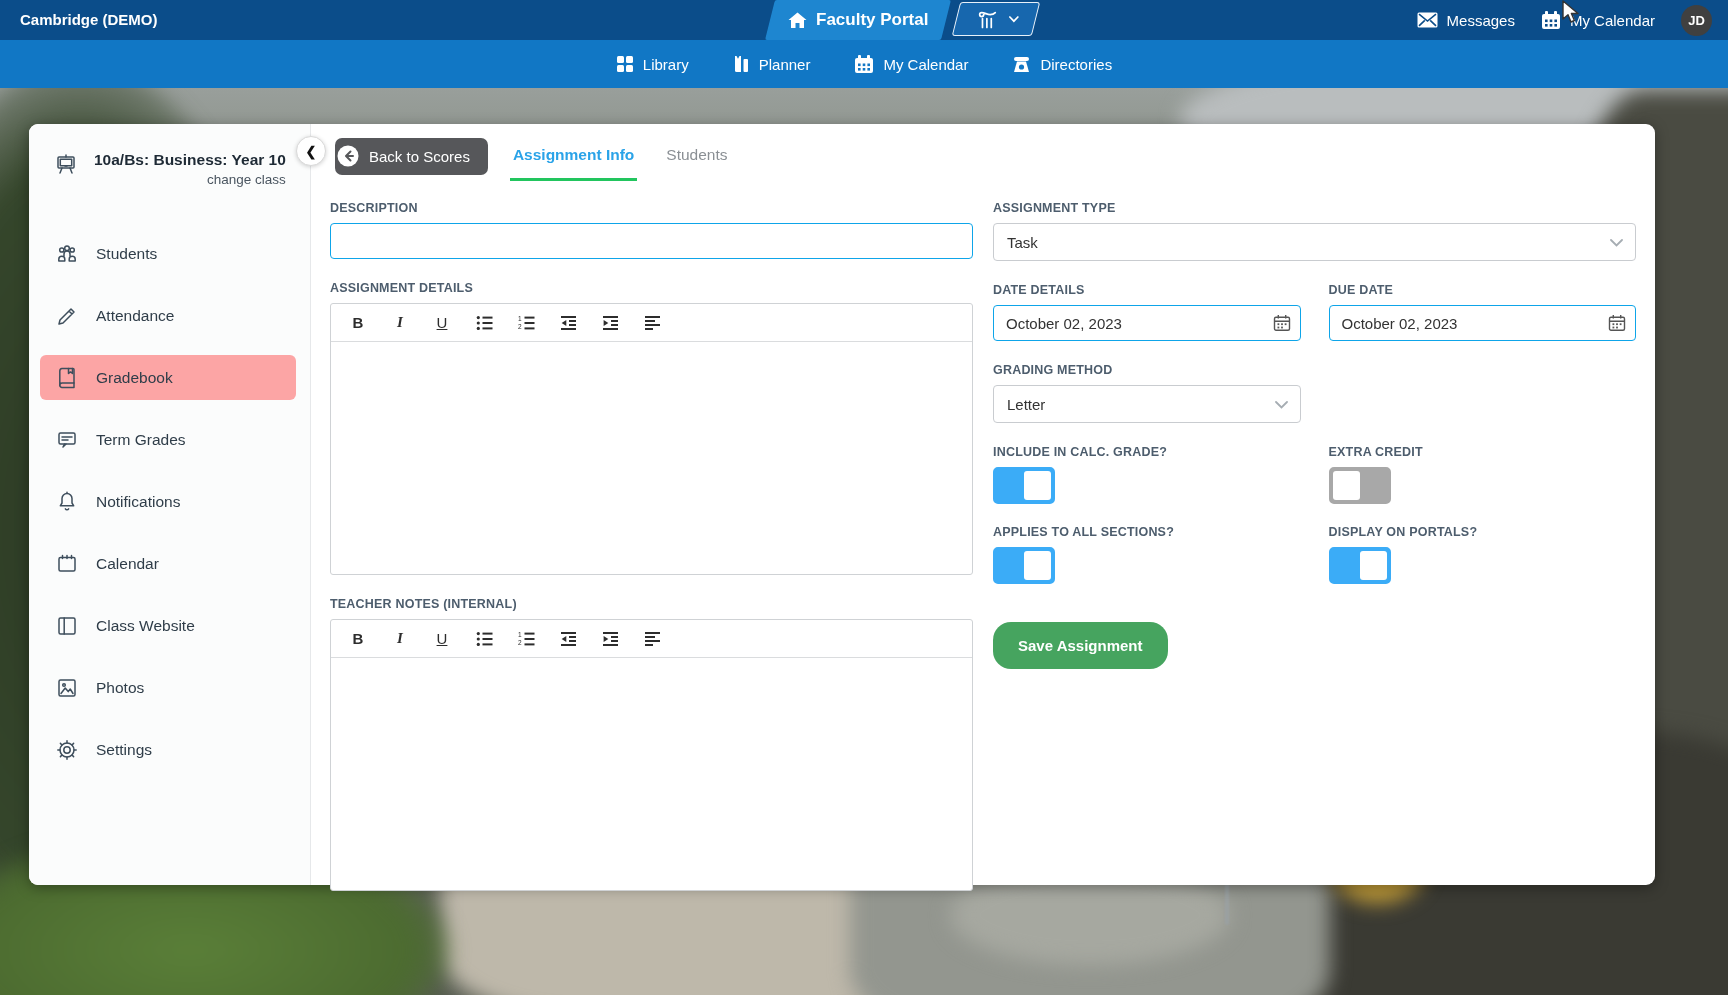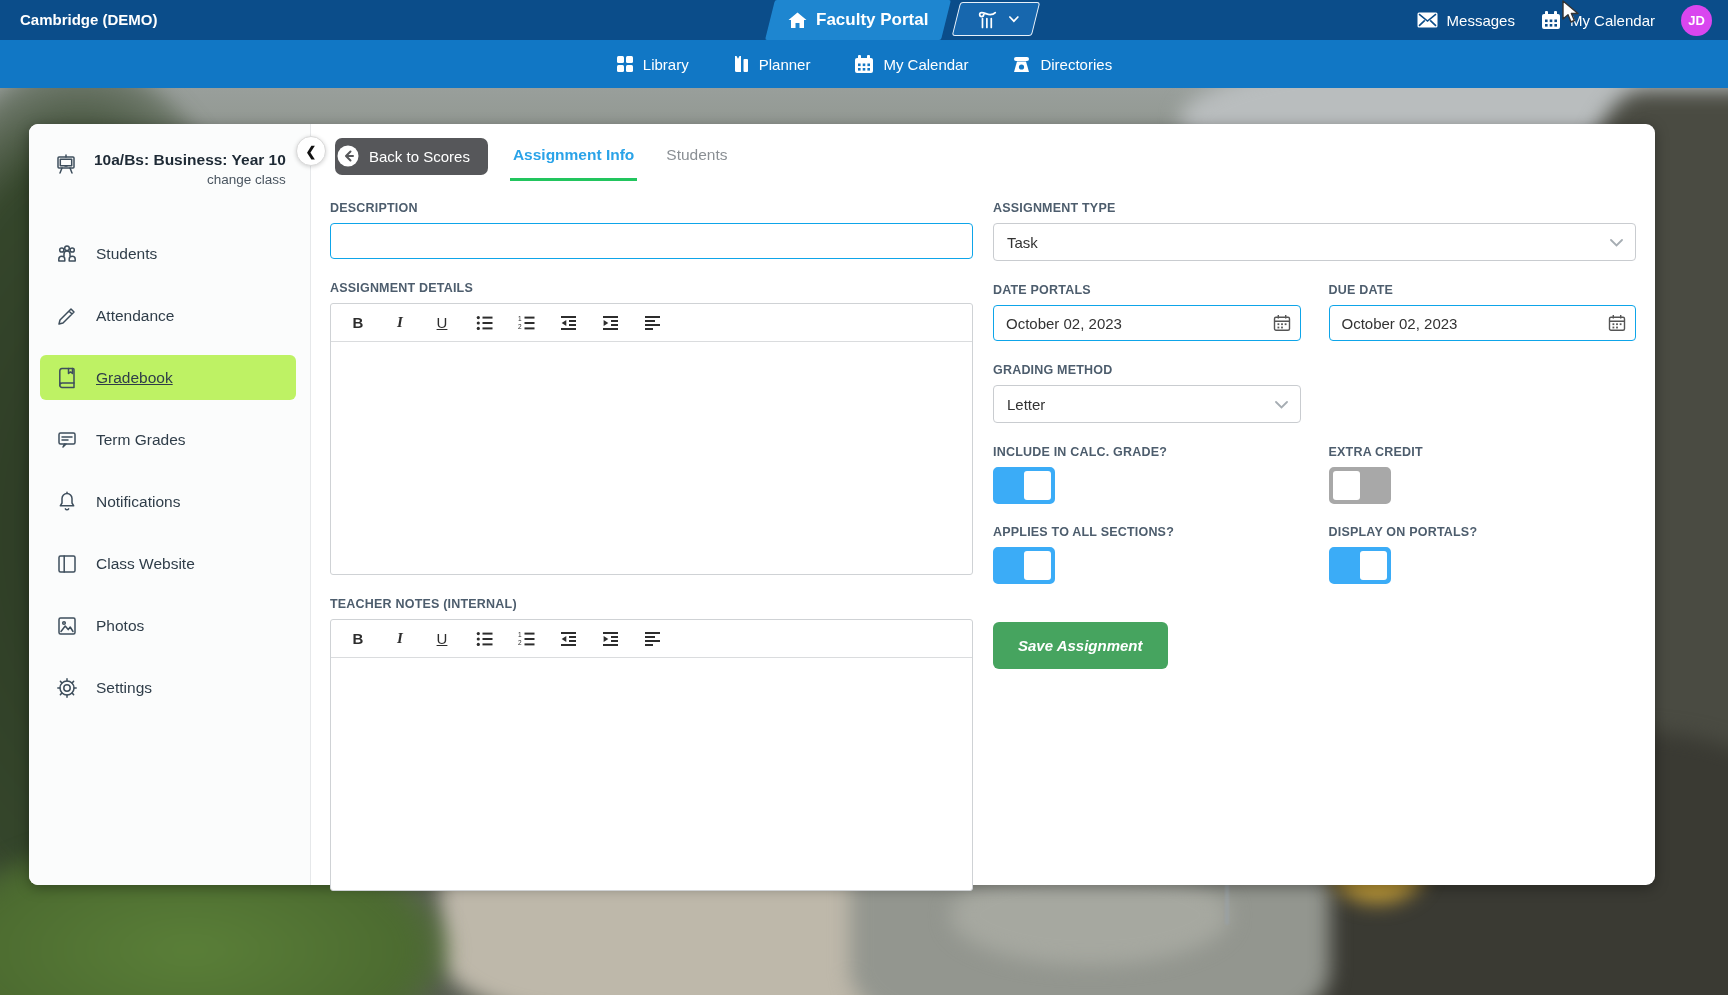--- a/index.html
+++ b/index.html
@@ -24,36 +24,36 @@
   
   .topbar { position:absolute; left:0; top:0; width:100%; height:40px; background:#0b4d8a; color:#fff; z-index:10; }
   .school-name { position:absolute; left:20px; top:0; line-height:40px; font-size:15px; font-weight:600; }
   .hdr-center { position:absolute; left:770px; top:0; height:40px; display:flex; }
   .hdr-tab { height:40px; width:176px; background:#1e86d0; transform:skewX(-14deg); border-radius:2px; display:flex; align-items:center; justify-content:center; }
   .hdr-switcher { height:34px; margin:2px 0 0 10px; width:80px; background:#1767ae; border:1.5px solid #e8f1fa; transform:skewX(-14deg); border-radius:3px; display:flex; align-items:center; justify-content:center; cursor:pointer; }
   .unskew { transform:skewX(14deg); display:flex; align-items:center; gap:9px; }
   .hdr-tab .title { font-size:17px; font-weight:700; color:#fff; }
   .top-right { position:absolute; right:16px; top:0; height:40px; display:flex; align-items:center; gap:26px; }
   .top-link { display:flex; align-items:center; gap:9px; font-size:15px; cursor:pointer; }
-  .avatar { width:31px; height:31px; border-radius:50%; background:#d946ef; color:#fff; font-size:13px; font-weight:700; display:flex; align-items:center; justify-content:center; cursor:pointer; }
+  .avatar { width:31px; height:31px; border-radius:50%; background:#404040; color:#fff; font-size:13px; font-weight:700; display:flex; align-items:center; justify-content:center; cursor:pointer; }
 
   
   .subnav { position:absolute; left:0; top:40px; width:100%; height:48px; background:#1177c5; display:flex; align-items:center; justify-content:center; gap:44px; color:#fff; z-index:10; }
   .subnav-item { display:flex; align-items:center; gap:9px; font-size:15px; cursor:pointer; }
 
   
   .card { position:absolute; left:29px; top:124px; width:1626px; height:761px; background:#fff; border-radius:9px; box-shadow:0 3px 14px rgba(0,0,0,.35); display:flex; z-index:5; }
 
   
   .sidebar { width:282px; flex:0 0 282px; background:#fbfcfc; border-right:1px solid #e6e8ea; border-radius:9px 0 0 9px; padding-top:26px; }
   .class-head { display:flex; gap:16px; padding:0 20px 0 25px; margin-bottom:44px; }
   .class-name { font-size:15.5px; font-weight:700; color:#1e2a35; line-height:1.25; }
   .change-class { font-size:13.5px; color:#4a5560; margin-top:3px; cursor:pointer;text-align:right; }
   .side-item { display:flex; align-items:center; gap:17px; height:45px; margin:0 14px 17px 11px; padding-left:15px; border-radius:6px; cursor:pointer; color:#2f3d49; font-size:15.5px; }
-  .side-item.active { background:#bef264;text-decoration:underline; }
+  .side-item.active { background:#fca5a5; }
   .sicon { width:24px; height:24px; stroke:#3e4e5c; fill:none; stroke-width:1.5; stroke-linecap:round; stroke-linejoin:round; flex:0 0 24px; }
   .class-head .sicon { width:30px; height:30px; }
 
   
   .collapse-btn { position:absolute; left:267px; top:12px; width:30px; height:30px; border-radius:50%; background:#fff; border:1px solid #d9d9d9; box-shadow:0 1px 4px rgba(0,0,0,.18); font-size:13px; font-weight:700; color:#111; display:flex; align-items:center; justify-content:center; cursor:pointer; z-index:6; }
 
   
   .content { flex:1; padding:0 19px; position:relative; }
   .content-header { display:flex; align-items:center; height:50px; margin-top:7px; }
   .back-btn { display:flex; align-items:center; gap:10px; background:#56575a; color:#fff; border:none; border-radius:7px; height:37px; padding:0 18px 0 2px; font-size:15px; font-family:inherit; cursor:pointer; margin-left:5px; }
@@ -82,21 +82,21 @@
   .date-wrap .cal { position:absolute; right:10px; top:9px; pointer-events:none; }
   .disabled-field { background:#f0f0f1; border-radius:3px; height:38px; display:flex; align-items:center; padding:0 14px; font-size:15px; color:#333; }
   .info-dot { width:15px; height:15px; border-radius:50%; background:#8d98a3; color:#fff; font-family:"Liberation Serif",serif; font-style:italic; font-weight:700; font-size:11px; line-height:15px; text-align:center; margin-left:7px; }
 
   .toggle { width:62px; height:37px; border-radius:5px; background:#a8a8a8; border:2px solid #a8a8a8; position:relative; cursor:pointer; }
   .toggle .knob { position:absolute; left:2px; top:2px; width:27px; height:29px; background:#fff; border-radius:3px; }
   .toggle.on { background:#3bacf7; border-color:#3bacf7; }
   .toggle.on .knob { left:auto; right:2px; }
   .toggle-group { margin-bottom:21px; }
 
-  .save-btn { margin-top:17px; height:47px; padding:0 25px; background:#46a45f; color:#fff; border:none; border-radius:6px; font-size:15px; font-weight:600; font-family:inherit; cursor:pointer;font-style:italic; }
+  .save-btn { margin-top:17px; height:47px; padding:0 25px; background:#46a45f; color:#fff; border:none; border-radius:18px; font-size:15px; font-weight:600; font-family:inherit; cursor:pointer; }
 
   .cursor { position:absolute; left:1562px; top:0; z-index:50; pointer-events:none; }
   .wicon { fill:#fff; } .sicon-w { stroke:#fff; fill:none; stroke-width:1.7; stroke-linecap:round; }
 </style>
 </head>
 <body>
 
 <div class="bg">
   <div class="blob b-sky-right"></div>
   <div class="blob b-right-trees"></div>
@@ -258,20 +258,27 @@
       <span>Term Grades</span>
     </div>
     <div class="side-item">
       <svg class="sicon" viewBox="0 0 24 24">
           <path d="M12 3.5 a5 5 0 0 1 5 5 v4.5 l1.7 2.8 H5.3 L7 13 V8.5 a5 5 0 0 1 5-5 Z M12 3.5 v-1.3 M10.4 18.8 a1.8 1.8 0 0 0 3.2 0"></path>
         </svg>
       <span>Notifications</span>
     </div>
     <div class="side-item">
       <svg class="sicon" viewBox="0 0 24 24">
+          <rect x="4" y="5.5" width="16" height="13.5" rx="1.5"></rect>
+          <path d="M7.5 3.5 v3 M12 3.5 v3 M16.5 3.5 v3"></path>
+        </svg>
+      <span>Calendar</span>
+    </div>
+    <div class="side-item">
+      <svg class="sicon" viewBox="0 0 24 24">
           <rect x="4" y="4" width="16" height="16" rx="1.5"></rect>
           <path d="M9.2 4 v16"></path>
         </svg>
       <span>Class Website</span>
     </div>
     <div class="side-item">
       <svg class="sicon" viewBox="0 0 24 24">
           <rect x="4" y="4" width="16" height="16" rx="1.5"></rect>
           <circle cx="9" cy="9" r="1.3"></circle>
           <path d="M6 17.5 l4.2-5.5 3 3.6 2-2.6 2.8 4.5"></path>
@@ -432,21 +439,21 @@
           <div class="select">
             <span>Task</span>
             <svg class="chev" width="13" height="8" viewBox="0 0 13 8">
                 <path d="M1 1 l5.5 5.5 L12 1" stroke="#a6adb3" stroke-width="1.8" fill="none" stroke-linecap="round"></path>
               </svg>
           </div>
         </div>
 
         <div class="field-row fgroup">
           <div>
-            <div class="flabel">DATE PORTALS</div>
+            <div class="flabel">DATE DETAILS</div>
             <div class="date-wrap">
               <input class="t-input" type="text" value="October 02, 2023" style="">
               <svg class="cal" width="18" height="18" viewBox="0 0 18 18">
                   <g stroke="#555" stroke-width="1.4" fill="none">
                     <rect x="1.5" y="3.2" width="15" height="13" rx="1.5"></rect>
                     <path d="M1.5 7.2 h15 M5.3 1 v3.6 M12.7 1 v3.6"></path>
                   </g>
                   <g fill="#555">
                     <rect x="4.5" y="9.3" width="1.8" height="1.8"></rect>
                     <rect x="8.1" y="9.3" width="1.8" height="1.8"></rect>

